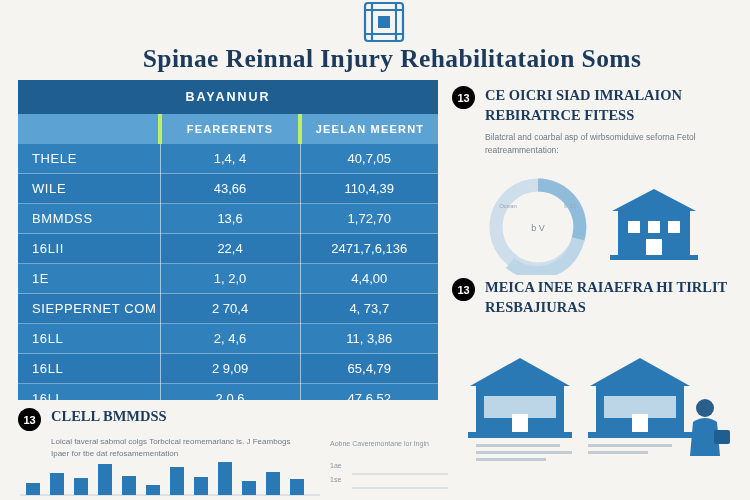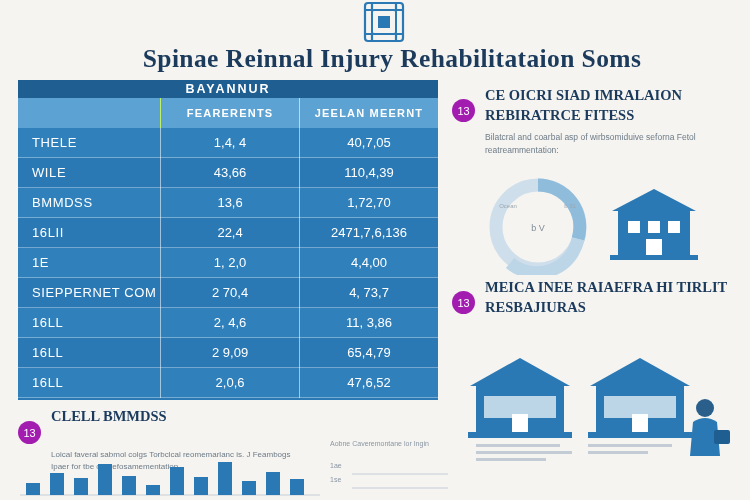--- a/index.html
+++ b/index.html
@@ -51,21 +51,21 @@
   #table-card {
     position: absolute;
     left: 18px;
     top: 80px;
     width: 420px;
     height: 320px;
     background: #2a79b5;
     overflow: hidden;
   }
   #table-banner {
-    height: 18px;
+    height: 34px;
     background: #1f5e91;
     display: flex;
     align-items: center;
     justify-content: center;
   }
   #table-banner .banner-text {
     color: #ffffff;
     font-size: 12.5px;
     font-weight: bold;
     letter-spacing: 2px;
@@ -76,21 +76,21 @@
     table-layout: fixed;
   }
   th {
     background: #5ca2d2;
     color: #ffffff;
     font-size: 11px;
     font-weight: bold;
     letter-spacing: 1.2px;
     padding: 9px 0;
     text-align: center;
-    border-right: 1px solid #bef264;
+    border-right: 4px solid #bef264;
   }
   th:last-child { border-right: none; }
   td {
     color: #ffffff;
     font-size: 13px;
     padding: 7px 0;
     text-align: center;
     border-right: 1px solid rgba(255,255,255,0.55);
     border-bottom: 1px solid rgba(255,255,255,0.35);
   }
@@ -112,29 +112,29 @@
   #side-2 { top: 278px; }
   .side-head {
     display: flex;
     align-items: flex-start;
   }
   .num-badge {
     width: 23px;
     height: 23px;
     flex: 0 0 23px;
     border-radius: 50%;
-    background: #a21caf;
+    background: #000000;
     color: #fff;
     font-size: 11px;
-    font-weight: normal;
+    font-weight: bold;
     display: flex;
     align-items: center;
     justify-content: center;
     margin-right: 10px;
-    margin-top: 13px;
+    margin-top: 0;
   }
   .side-title {
     font-size: 14.5px;
     font-weight: bold;
     color: #1b3a5c;
     line-height: 1.35;
     font-family: "Liberation Serif", serif;
   }
   .side-body {
     margin-left: 33px;

